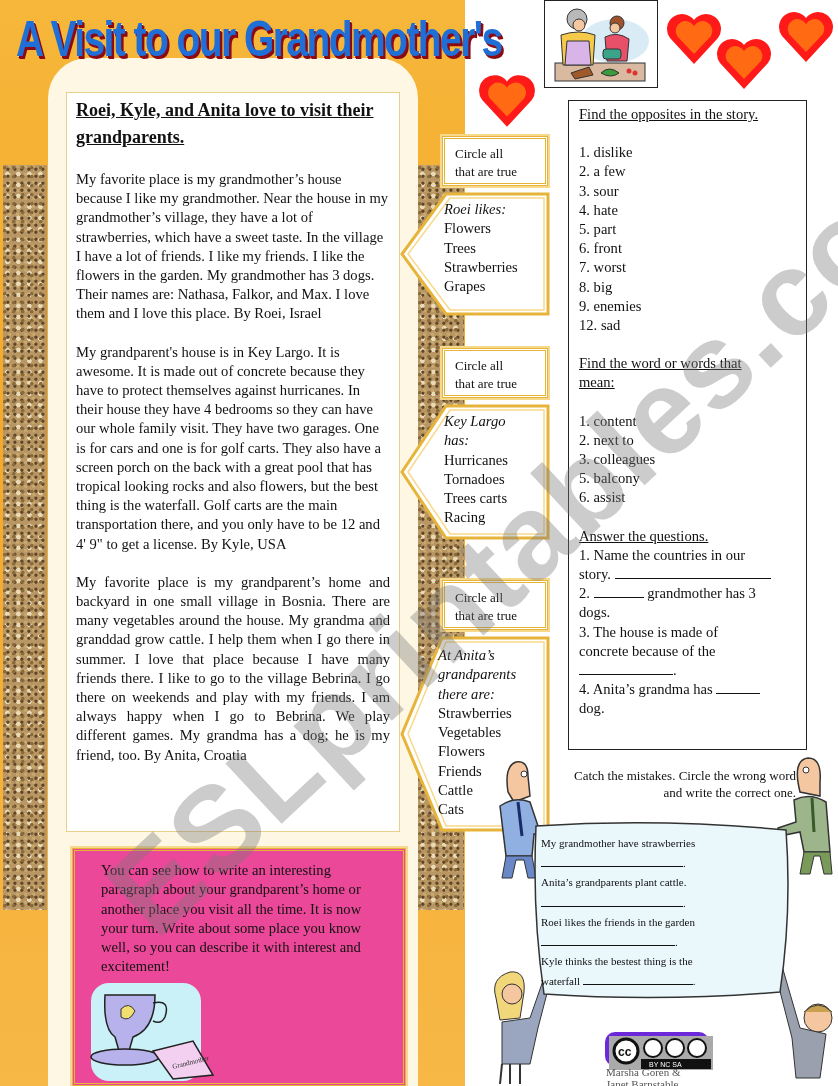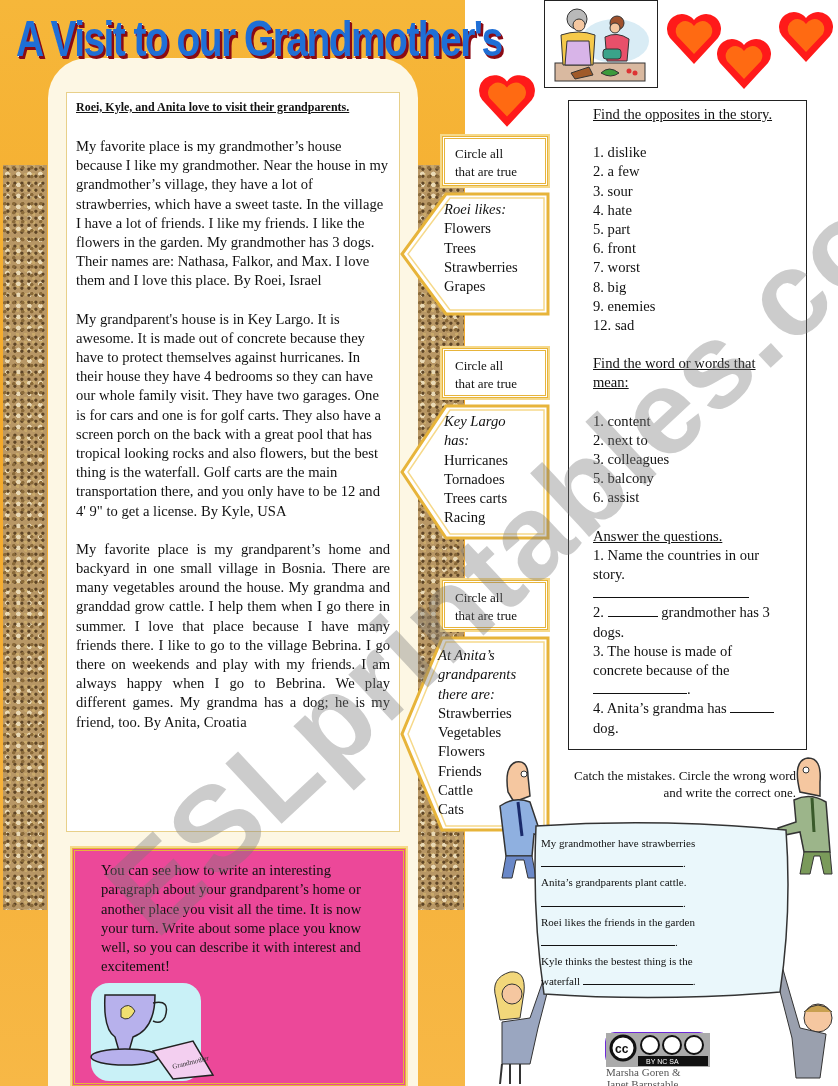--- a/index.html
+++ b/index.html
@@ -24,36 +24,36 @@
   
   .title { position: absolute; left: 16px; top: 8px; width: 520px; height: 62px;
     font-family: "Liberation Sans", sans-serif; font-weight: bold; font-size: 50px;
     color: #1f6fd6; letter-spacing: -2px; transform: scaleX(0.78); transform-origin: left top;
     text-shadow: 3px 3px 0 #8b0a14, 2px 2px 0 #8b0a14, 1px 1px 0 #ffffff; white-space: nowrap; line-height: 62px; width: 680px; }
 
   
   .story { position: absolute; left: 66px; top: 92px; width: 334px; height: 740px;
     background: #fff; border: 1px solid #e8d08a; padding: 4px 9px 0 9px;
     font-size: 14.6px; line-height: 19.2px; }
-  .story .heading { font-weight: bold; text-decoration: underline; font-size: 12px; line-height: 21px; }
+  .story .heading { font-weight: bold; text-decoration: underline; font-size: 18px; line-height: 27px; }
   .story p { margin-top: 19px; }
   .story p.justify { text-align: justify; }
 
   
   .ct-head { position: absolute; left: 442px; width: 106px; height: 50px; background: #fff;
     border: 3px double #e7b43a; outline: 2px solid #f6d98a; padding: 6px 0 0 10px;
     font-size: 13px; line-height: 18px; }
   .ct-body { position: absolute; left: 398px; width: 150px; background: transparent; }
   .ct-body svg { position: absolute; left: 0; top: 0; }
   .ct-body .inner { position: absolute; left: 46px; top: 8px; font-size: 14.6px; line-height: 19.3px; font-family: Liberation Serif, serif; }
   .ct-body .lead { font-style: italic; }
 
   
   .ws-box { position: absolute; left: 568px; top: 100px; width: 239px; height: 650px;
-    border: 1.5px solid #222; background: #fff; padding: 4px 24px; font-size: 14.6px; line-height: 19.2px; }
+    border: 1.5px solid #222; background: #fff; padding: 4px 10px; font-size: 14.6px; line-height: 19.2px; }
   .ws-box .u { text-decoration: underline; }
   .ws-box .gap { height: 19px; }
 
   
   .heart { position: absolute; }
 
   
   .clip-frame { position: absolute; left: 544px; top: 0px; width: 114px; height: 88px; border: 1.5px solid #222; background: #fff; overflow: hidden; }
 
   
@@ -64,21 +64,21 @@
 
   
   .write-box { position: absolute; left: 72px; top: 848px; width: 334px; height: 238px; background: #ec4899;
     border: 3px double #e7b43a; outline: 2px solid #f6d98a; padding: 10px 26px; font-size: 14.6px; line-height: 19.3px; }
 
   
   .watermark { position: absolute; left: 60px; top: 520px; font-family: "Liberation Sans", sans-serif; font-weight: bold;
     font-size: 120px; color: rgba(120,120,120,0.38); transform: rotate(-43deg); transform-origin: left top;
     white-space: nowrap; pointer-events: none; letter-spacing: 2px; top: 860px; left: 80px; }
 
-  .cc { position: absolute; left: 605px; top: 1032px; width: 104px; height: 34px; background: #aaa; border: 1px solid #6d28d9; border-radius: 10px; }
+  .cc { position: absolute; left: 605px; top: 1032px; width: 104px; height: 34px; background: #aaa; border: 4px solid #6d28d9; border-radius: 10px; }
   .cc-caption { position: absolute; left: 606px; top: 1066px; font-size: 11px; color: #555; line-height: 12px; }
 </style>
 </head>
 <body>
 
 <div class="poster"></div>
 <div class="sand-strip sand-left"></div>
 <div class="sand-strip sand-right"></div>
 <div class="cream-panel"></div>
 

